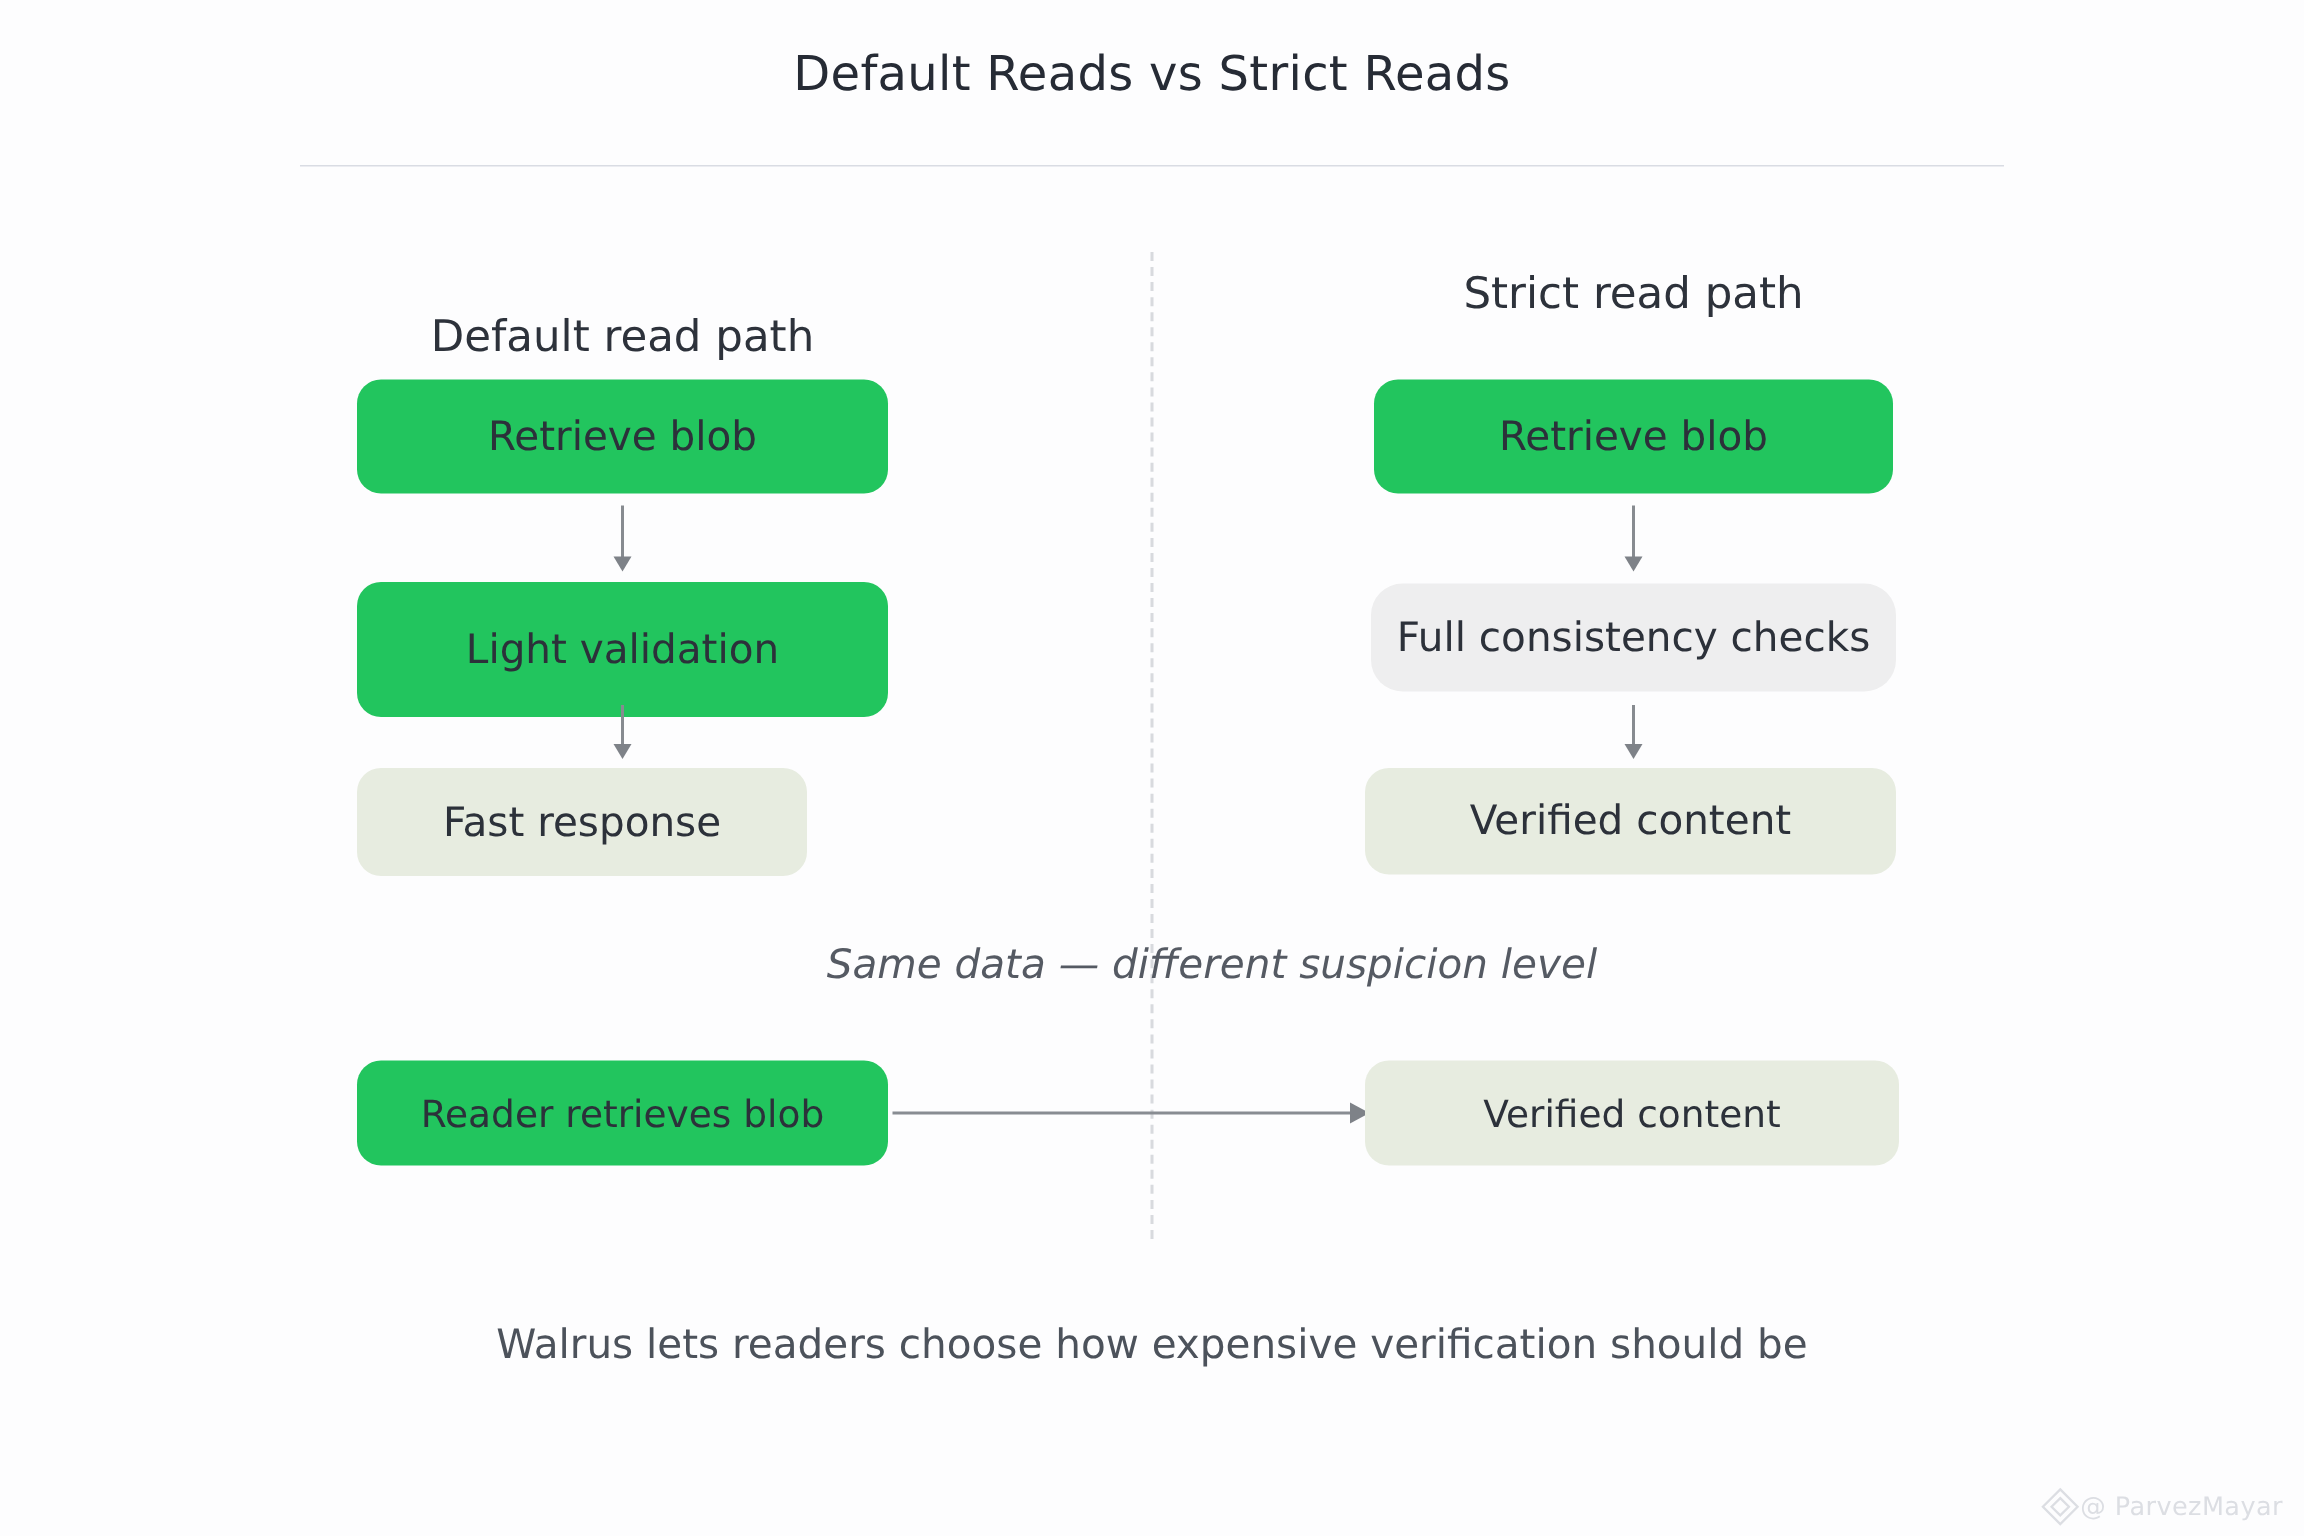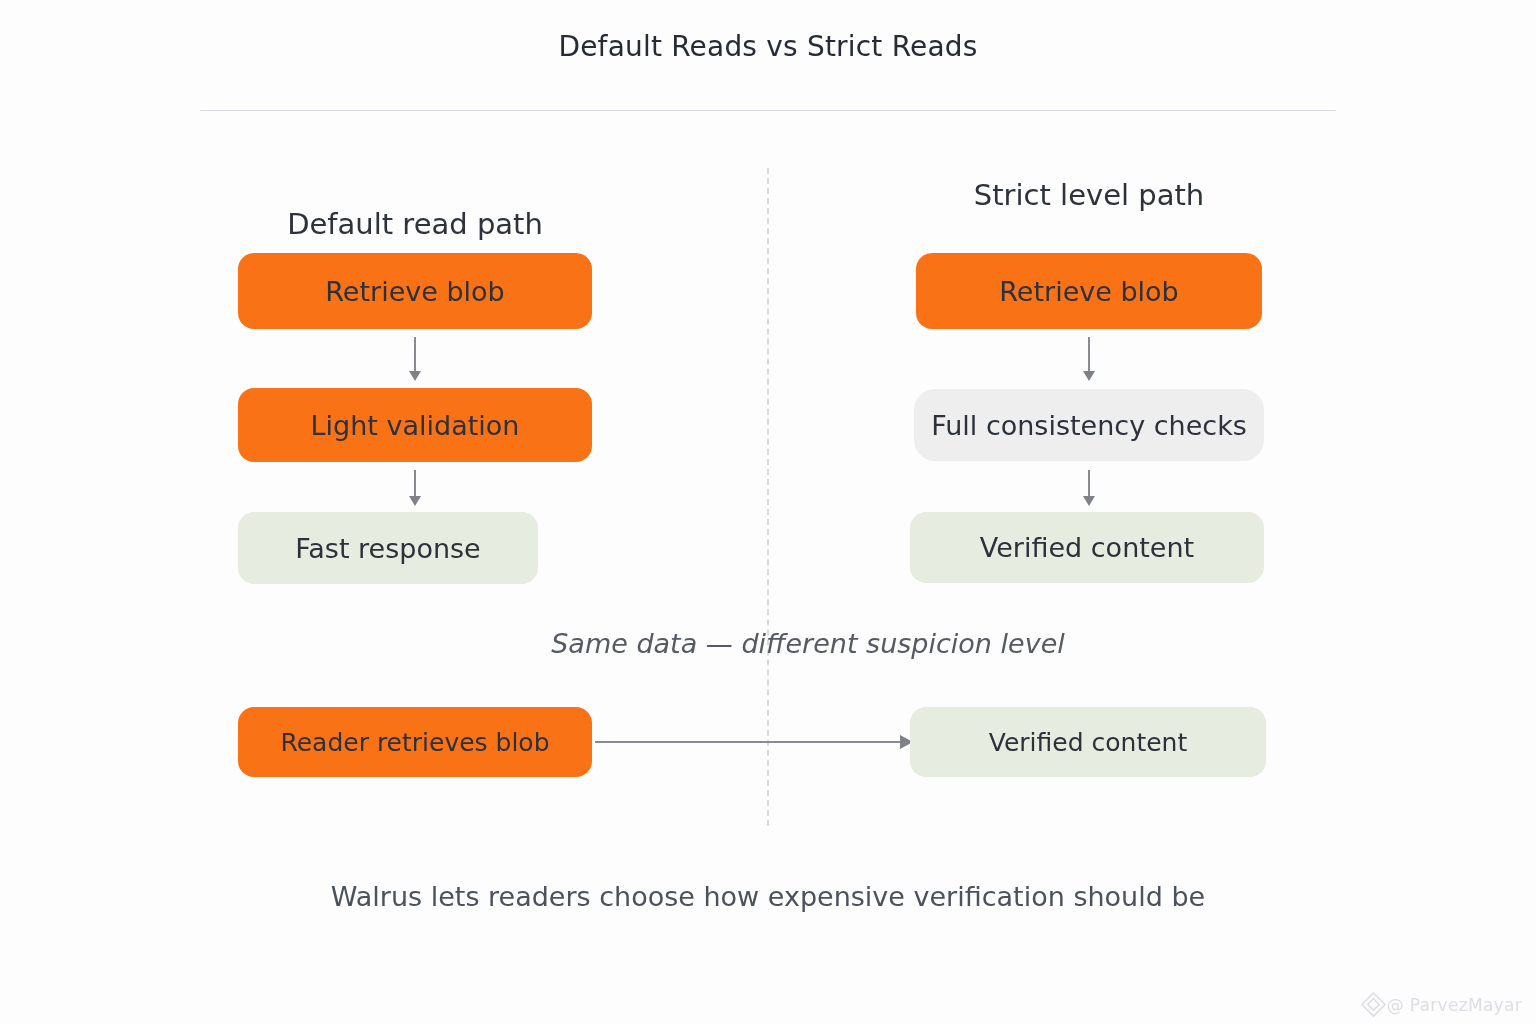--- a/index.html
+++ b/index.html
@@ -22,21 +22,21 @@
     background: #fdfdfe;
   }
 
   
   .title {
     position: absolute;
     left: 0;
     top: 30px;
     width: 1536px;
     text-align: center;
-    font-size: 28px;
+    font-size: 32px;
     font-weight: 400;
     letter-spacing: 0.2px;
     color: #262b35;
   }
   .title-rule {
     position: absolute;
     left: 200px;
     top: 110px;
     width: 1136px;
     height: 1px;
@@ -72,27 +72,27 @@
     display: flex;
     align-items: center;
     justify-content: center;
     font-size: 27px;
     font-weight: 400;
     color: #2c313a;
     text-align: center;
     box-sizing: border-box;
     padding: 0 10px;
   }
-  .box.blue  { background: #f97316; }
+  .box.blue  { background: #22c55e; }
   .box.green { background: #e7ece0; }
   .box.grey  { background: #eeeeef; border-radius: 21px; }
 
   
   #box-l1 { left: 238px; top: 253px; width: 354px; height: 76px; }
-  #box-l2 { left: 238px; top: 388px; width: 354px; height: 74px; }
+  #box-l2 { left: 238px; top: 388px; width: 354px; height: 90px; }
   #box-l3 { left: 238px; top: 512px; width: 300px; height: 72px; }
 
   
   #box-r1 { left: 916px; top: 253px; width: 346px; height: 76px; }
   #box-r2 { left: 914px; top: 389px; width: 350px; height: 72px; }
   #box-r3 { left: 910px; top: 512px; width: 354px; height: 71px; }
 
   
   #box-b1 { left: 238px; top: 707px; width: 354px; height: 70px; font-size: 25px; }
   #box-b2 { left: 910px; top: 707px; width: 356px; height: 70px; font-size: 25px; }
@@ -203,21 +203,21 @@
 <body>
 
 <div class="canvas">
 
   <div class="title">Default Reads vs Strict Reads</div>
   <div class="title-rule"></div>
 
   <div class="divider"></div>
 
   <div class="col-heading left">Default read path</div>
-  <div class="col-heading right">Strict level path</div>
+  <div class="col-heading right">Strict read path</div>
 
   <div class="box blue" id="box-l1">Retrieve blob</div>
 
   <div class="v-arrow" id="arrow-l1">
     <div class="shaft"></div>
       <div class="head"></div>
   </div>
 
   <div class="box blue" id="box-l2">Light validation</div>
 

